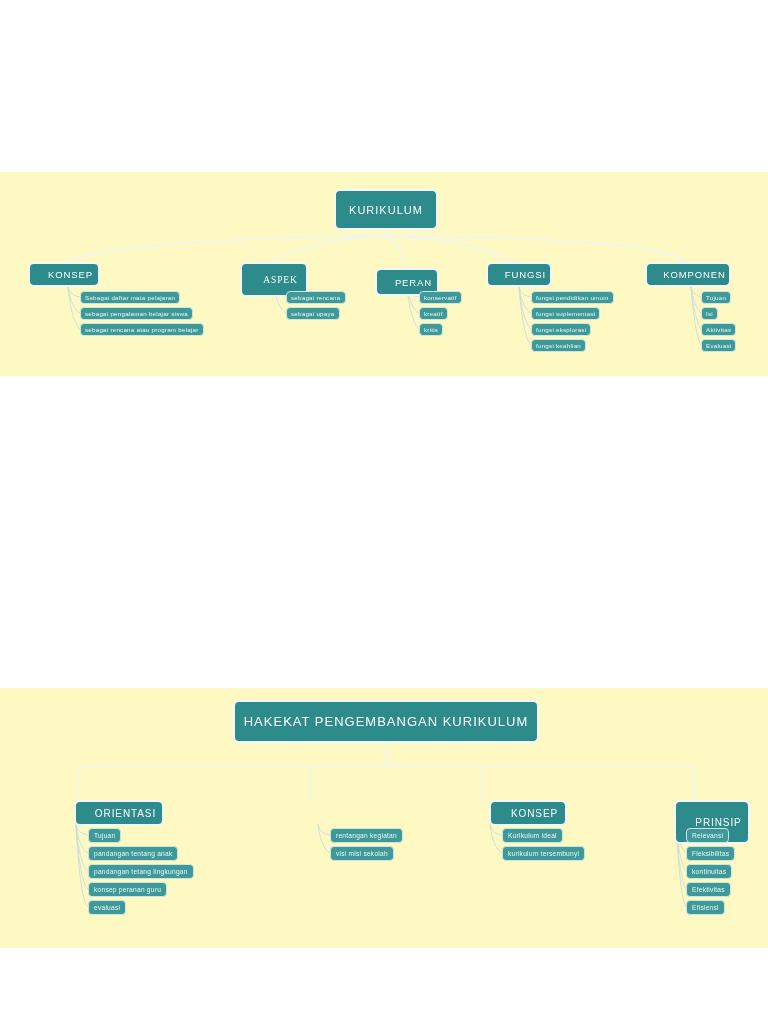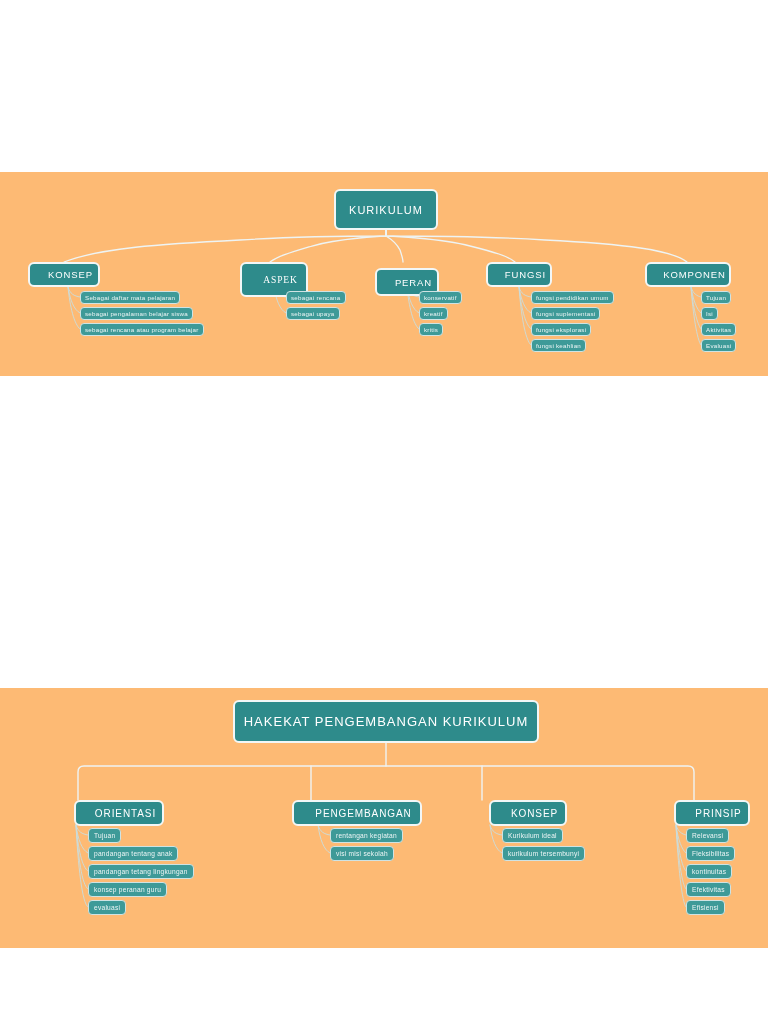--- a/index.html
+++ b/index.html
@@ -15,21 +15,21 @@
   #page {
     position: relative;
     width: 768px;
     height: 1024px;
     background: #ffffff;
   }
   .panel {
     position: absolute;
     left: 0;
     width: 768px;
-    background: #fdba74;
+    background: #fef9c3;
     overflow: hidden;
   }
   #panel-top { top: 172px; height: 204px; }
   #panel-bottom { top: 688px; height: 260px; }
 
   .svg-layer {
     position: absolute;
     left: 0;
     top: 0;
     width: 768px;
@@ -231,27 +231,24 @@
       </g>
     </svg>
 
     <div class="node root" style="left:233px; top:12px; width:306px; height:43px;">
       <span>HAKEKAT PENGEMBANGAN KURIKULUM</span>
     </div>
 
     <div class="node branch" style="left:28px; top:112px; width:90px; height:26px;">
       <span>ORIENTASI</span>
     </div>
-    <div class="node branch" style="left:246px; top:112px; width:130px; height:26px;">
-      <span>PENGEMBANGAN</span>
-    </div>
     <div class="node branch" style="left:443px; top:112px; width:78px; height:26px;">
       <span>KONSEP</span>
     </div>
-    <div class="node branch" style="left:628px; top:112px; width:76px; height:26px;">
+    <div class="node branch" style="left:628px; top:112px; width:76px; height:44px;">
       <span>PRINSIP</span>
     </div>
 
     <div class="leaf" style="left:88px; top:140px;">
       <span>Tujuan</span>
     </div>
     <div class="leaf" style="left:88px; top:158px;">
       <span>pandangan tentang anak</span>
     </div>
     <div class="leaf" style="left:88px; top:176px;">

